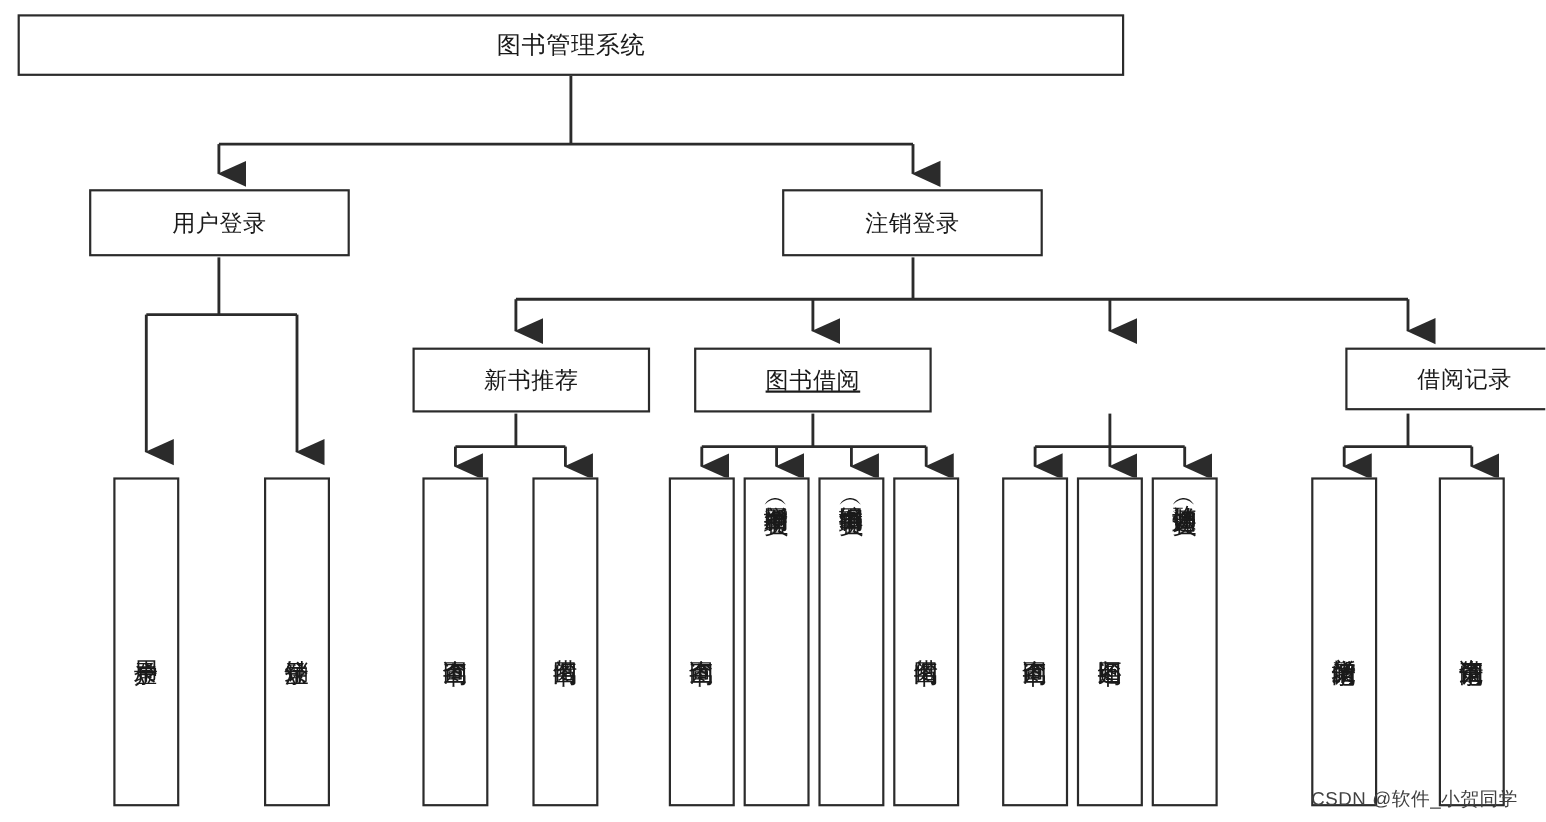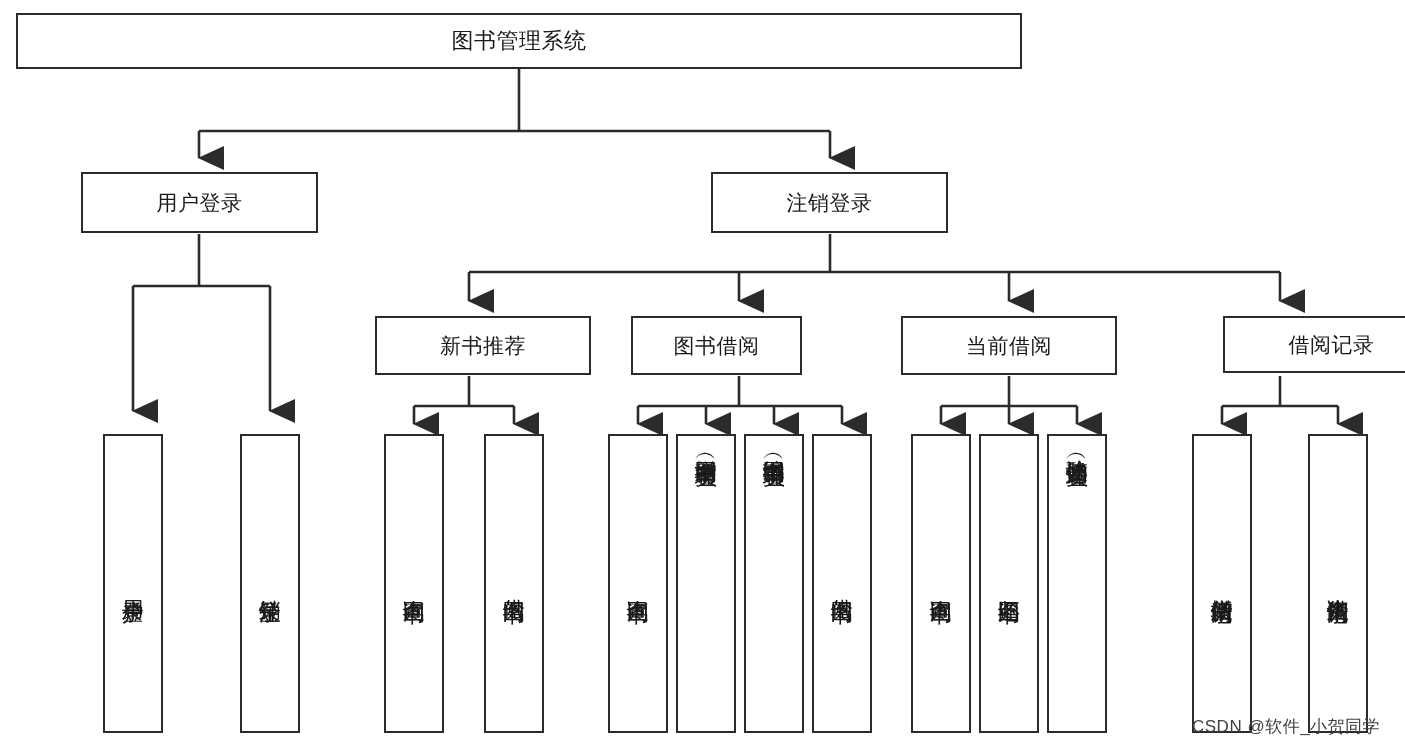--- a/index.html
+++ b/index.html
@@ -119,22 +119,21 @@
       <path d="M 1338 406 L 1338 424" marker-end="url(#arrow)"></path>
     </g>
   </svg>
 
   <div class="node horiz title" style="left:16px; top:13px; width:1006px; height:56px;">图书管理系统</div>
 
   <div class="node horiz" style="left:81px; top:172px; width:237px; height:61px;">用户登录</div>
   <div class="node horiz" style="left:711px; top:172px; width:237px; height:61px;">注销登录</div>
 
   <div class="node horiz" style="left:362px; top:316px; width:216px; height:59px;margin-left:13px;">新书推荐</div>
-  <div class="node horiz" style="left:631px; top:316px; width:171px; height:59px;">图书借阅</div>
-  <div class="node horiz" style="left:901px; top:316px; width:216px; height:59px;">当前借阅</div>
+  <div class="node horiz" style="left:631px; top:316px; width:216px; height:59px;text-decoration:underline;">图书借阅</div>
   <div class="node horiz" style="left:1223px; top:316px; width:217px; height:57px;">借阅记录</div>
 
   <div class="node vert" style="left:103px; top:434px; width:60px; height:299px;">用户登录</div>
   <div class="node vert" style="left:240px; top:434px; width:60px; height:299px;">注销登录</div>
 
   <div class="node vert" style="left:384px; top:434px; width:60px; height:299px;">查询图书</div>
   <div class="node vert" style="left:484px; top:434px; width:60px; height:299px;">借阅图书</div>
 
   <div class="node vert" style="left:608px; top:434px; width:60px; height:299px;">查询图书</div>
   <div class="node vert toptext" style="left:676px; top:434px; width:60px; height:299px;">新增图书（管理员）</div>

